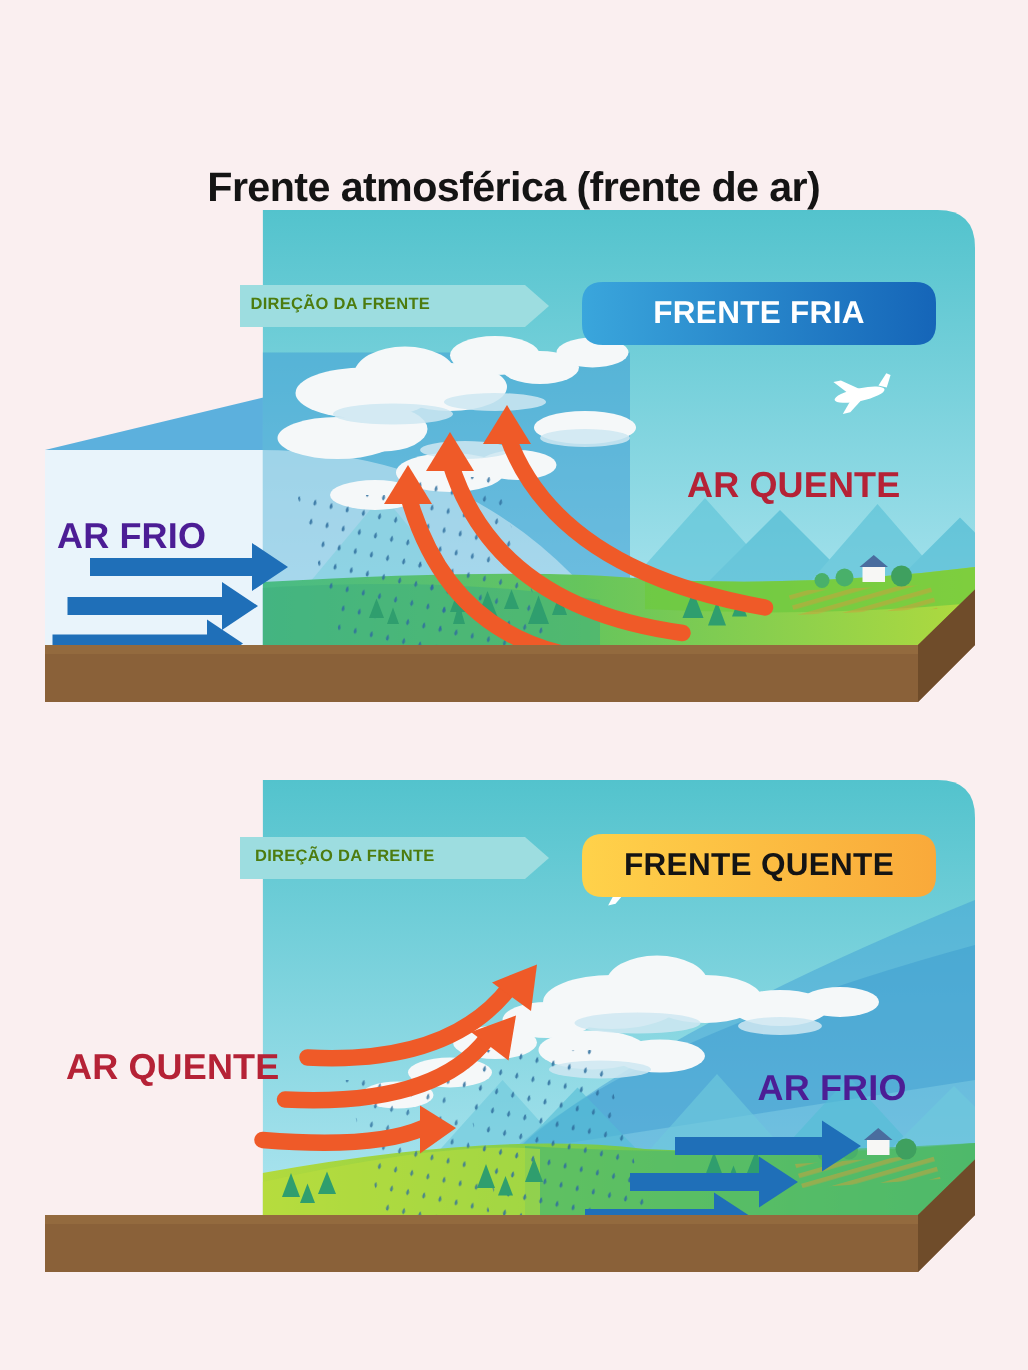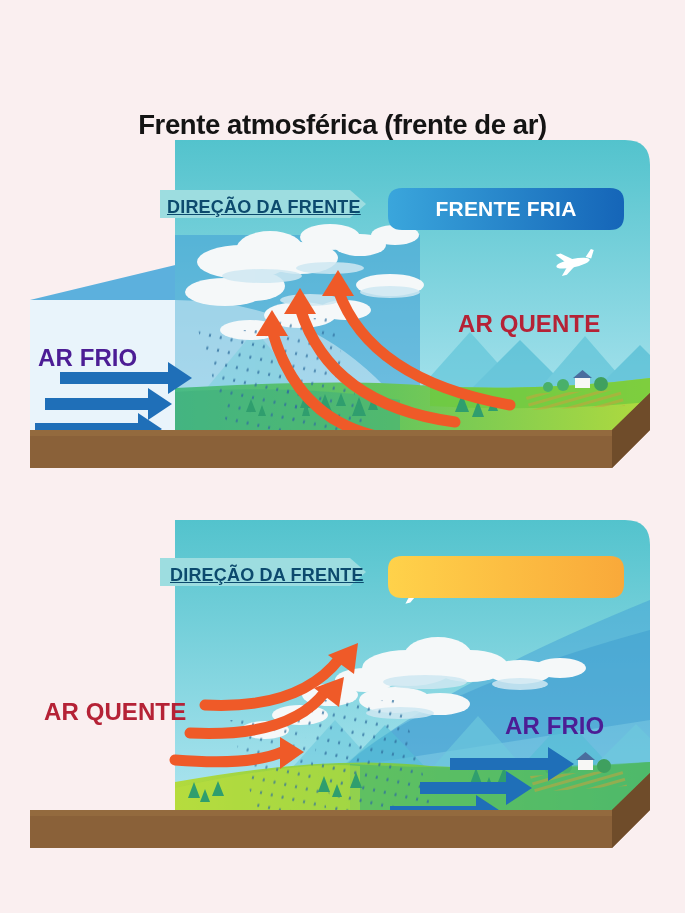--- a/index.html
+++ b/index.html
@@ -18,21 +18,21 @@
     margin-top:45px;
   }
   .panel{position:absolute;left:0;top:0;width:685px;}
   #panel-cold{height:360px;top:140px;}
   #panel-warm{height:360px;top:520px;}
   .panel svg{display:block;}
   .lbl{
     position:absolute;font-weight:bold;pointer-events:none;
     white-space:nowrap;
   }
-  .lbl-dir{font-size:18px;color:#0c4a6e;letter-spacing:0.2px;text-decoration:underline;}
+  .lbl-dir{font-size:11px;color:#4d7c0f;letter-spacing:0.2px;}
   .lbl-air{font-size:24px;letter-spacing:0.1px;}
   .lbl-cold{color:#4c1d95;}
   .lbl-warm{color:#b52236;}
   .badge{
     position:absolute;font-size:21px;font-weight:bold;
     letter-spacing:0.2px;display:flex;align-items:center;
     justify-content:center;
   }
   .badge-cold{color:#ffffff;}
   .badge-warm{color:#141414;}
@@ -325,15 +325,16 @@
   <g>
     <path d="M160 38 H350 L366 52 L350 66 H160 Z" fill="#9ddde0"></path>
   </g>
 
   <g>
     <path d="M402 36 H610 Q624 36 624 50 V64 Q624 78 610 78 H402 Q388 78 388 64 V50 Q388 36 402 36 Z" fill="url(#c2-badge)"></path>
   </g>
 </svg>
 
   <div class="lbl lbl-dir" style="left:170px;top:45px;">DIREÇÃO DA FRENTE</div>
+  <div class="badge badge-warm" style="left:388px;top:36px;width:236px;height:42px;">FRENTE QUENTE</div>
   <div class="lbl lbl-air lbl-warm" style="left:44px;top:178px;">AR QUENTE</div>
   <div class="lbl lbl-air lbl-cold" style="left:505px;top:192px;">AR FRIO</div>
 </div>
 
 </body></html>

